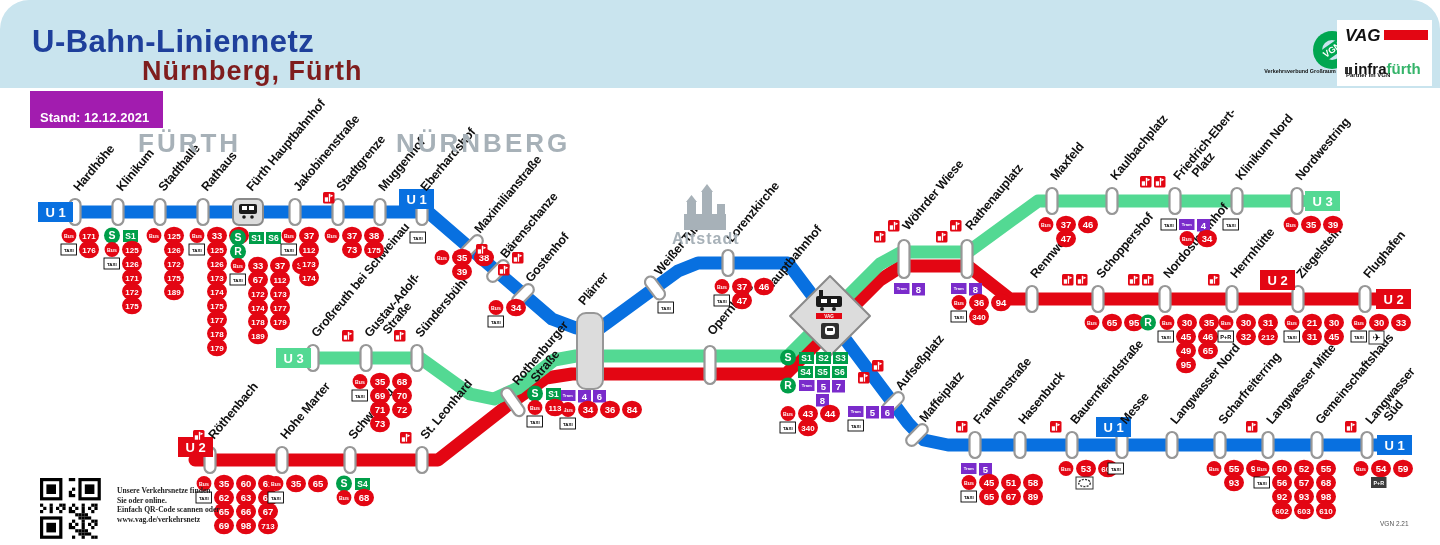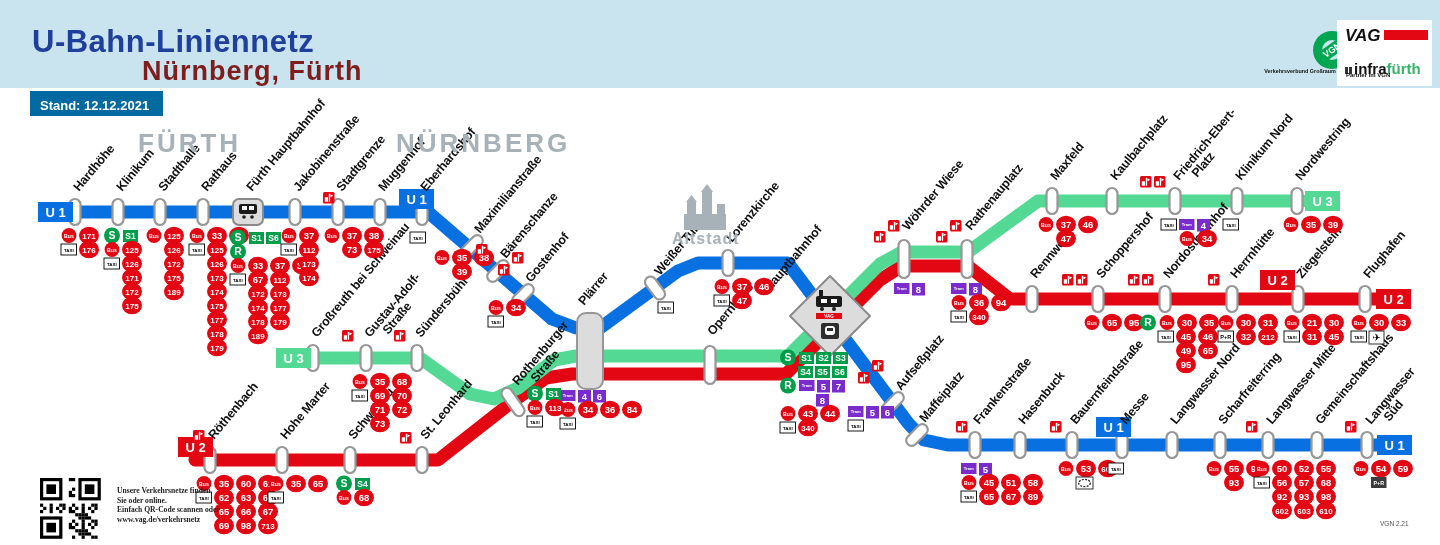--- a/index.html
+++ b/index.html
@@ -1,22 +1,22 @@
 <!DOCTYPE html>
 <html><head>
 <meta charset="utf-8">
 <style>
   html,body{margin:0;padding:0;background:#fff;}
   #stage{position:relative;width:1440px;height:545px;overflow:hidden;background:#fff;
-         font-family:"Liberation Sans",sans-serif;}
+         font-family:"Liberation Sans",sans-serif;border-radius:29px;}
   #headband{position:absolute;left:0;top:0;width:1440px;height:88px;background:#C9E4EE;}
   #title{position:absolute;left:32px;top:24px;font-size:31px;font-weight:bold;color:#1E3F9B;letter-spacing:.5px;}
   #subtitle{position:absolute;left:142px;top:56px;font-size:27px;font-weight:bold;color:#7f1d1d;letter-spacing:1px;}
-  #standbox{position:absolute;left:30px;top:91px;height:21px;background:#0369a1;color:#fff;
-            font-size:13px;font-weight:bold;line-height:21px;padding:4px 14px 0 10px;z-index:5;}
+  #standbox{position:absolute;left:30px;top:91px;height:21px;background:#a21caf;color:#fff;
+            font-size:13px;font-weight:bold;line-height:21px;padding:16px 14px 0 10px;z-index:5;}
   #vgnlogo{position:absolute;left:1272px;top:24px;width:120px;height:58px;}
   #vgncaption{position:absolute;left:1238px;top:68px;width:150px;text-align:center;font-size:5.4px;font-weight:bold;color:#111;}
   #vagcard{position:absolute;left:1337px;top:20px;width:95px;height:66px;background:#fff;}
   #vagword{position:absolute;left:1345px;top:26px;font-size:17px;font-weight:bold;font-style:italic;color:#111;}
   #vagbar{position:absolute;left:1384px;top:30px;width:44px;height:10px;background:#E30613;}
   #infraline{position:absolute;left:1345px;top:60px;font-size:15px;font-weight:bold;color:#111;}
   #infraline .gridicon{display:inline-block;width:7px;height:7px;margin-right:2px;
      background:linear-gradient(90deg,#333 45%,#fff 45%,#fff 55%,#333 55%),linear-gradient(#333 45%,#fff 45%,#fff 55%,#333 55%);}
   #infraline .green{color:#35B46A;font-weight:bold;}
   #partner{position:absolute;left:1346px;top:72px;font-size:6px;font-weight:bold;color:#111;}

